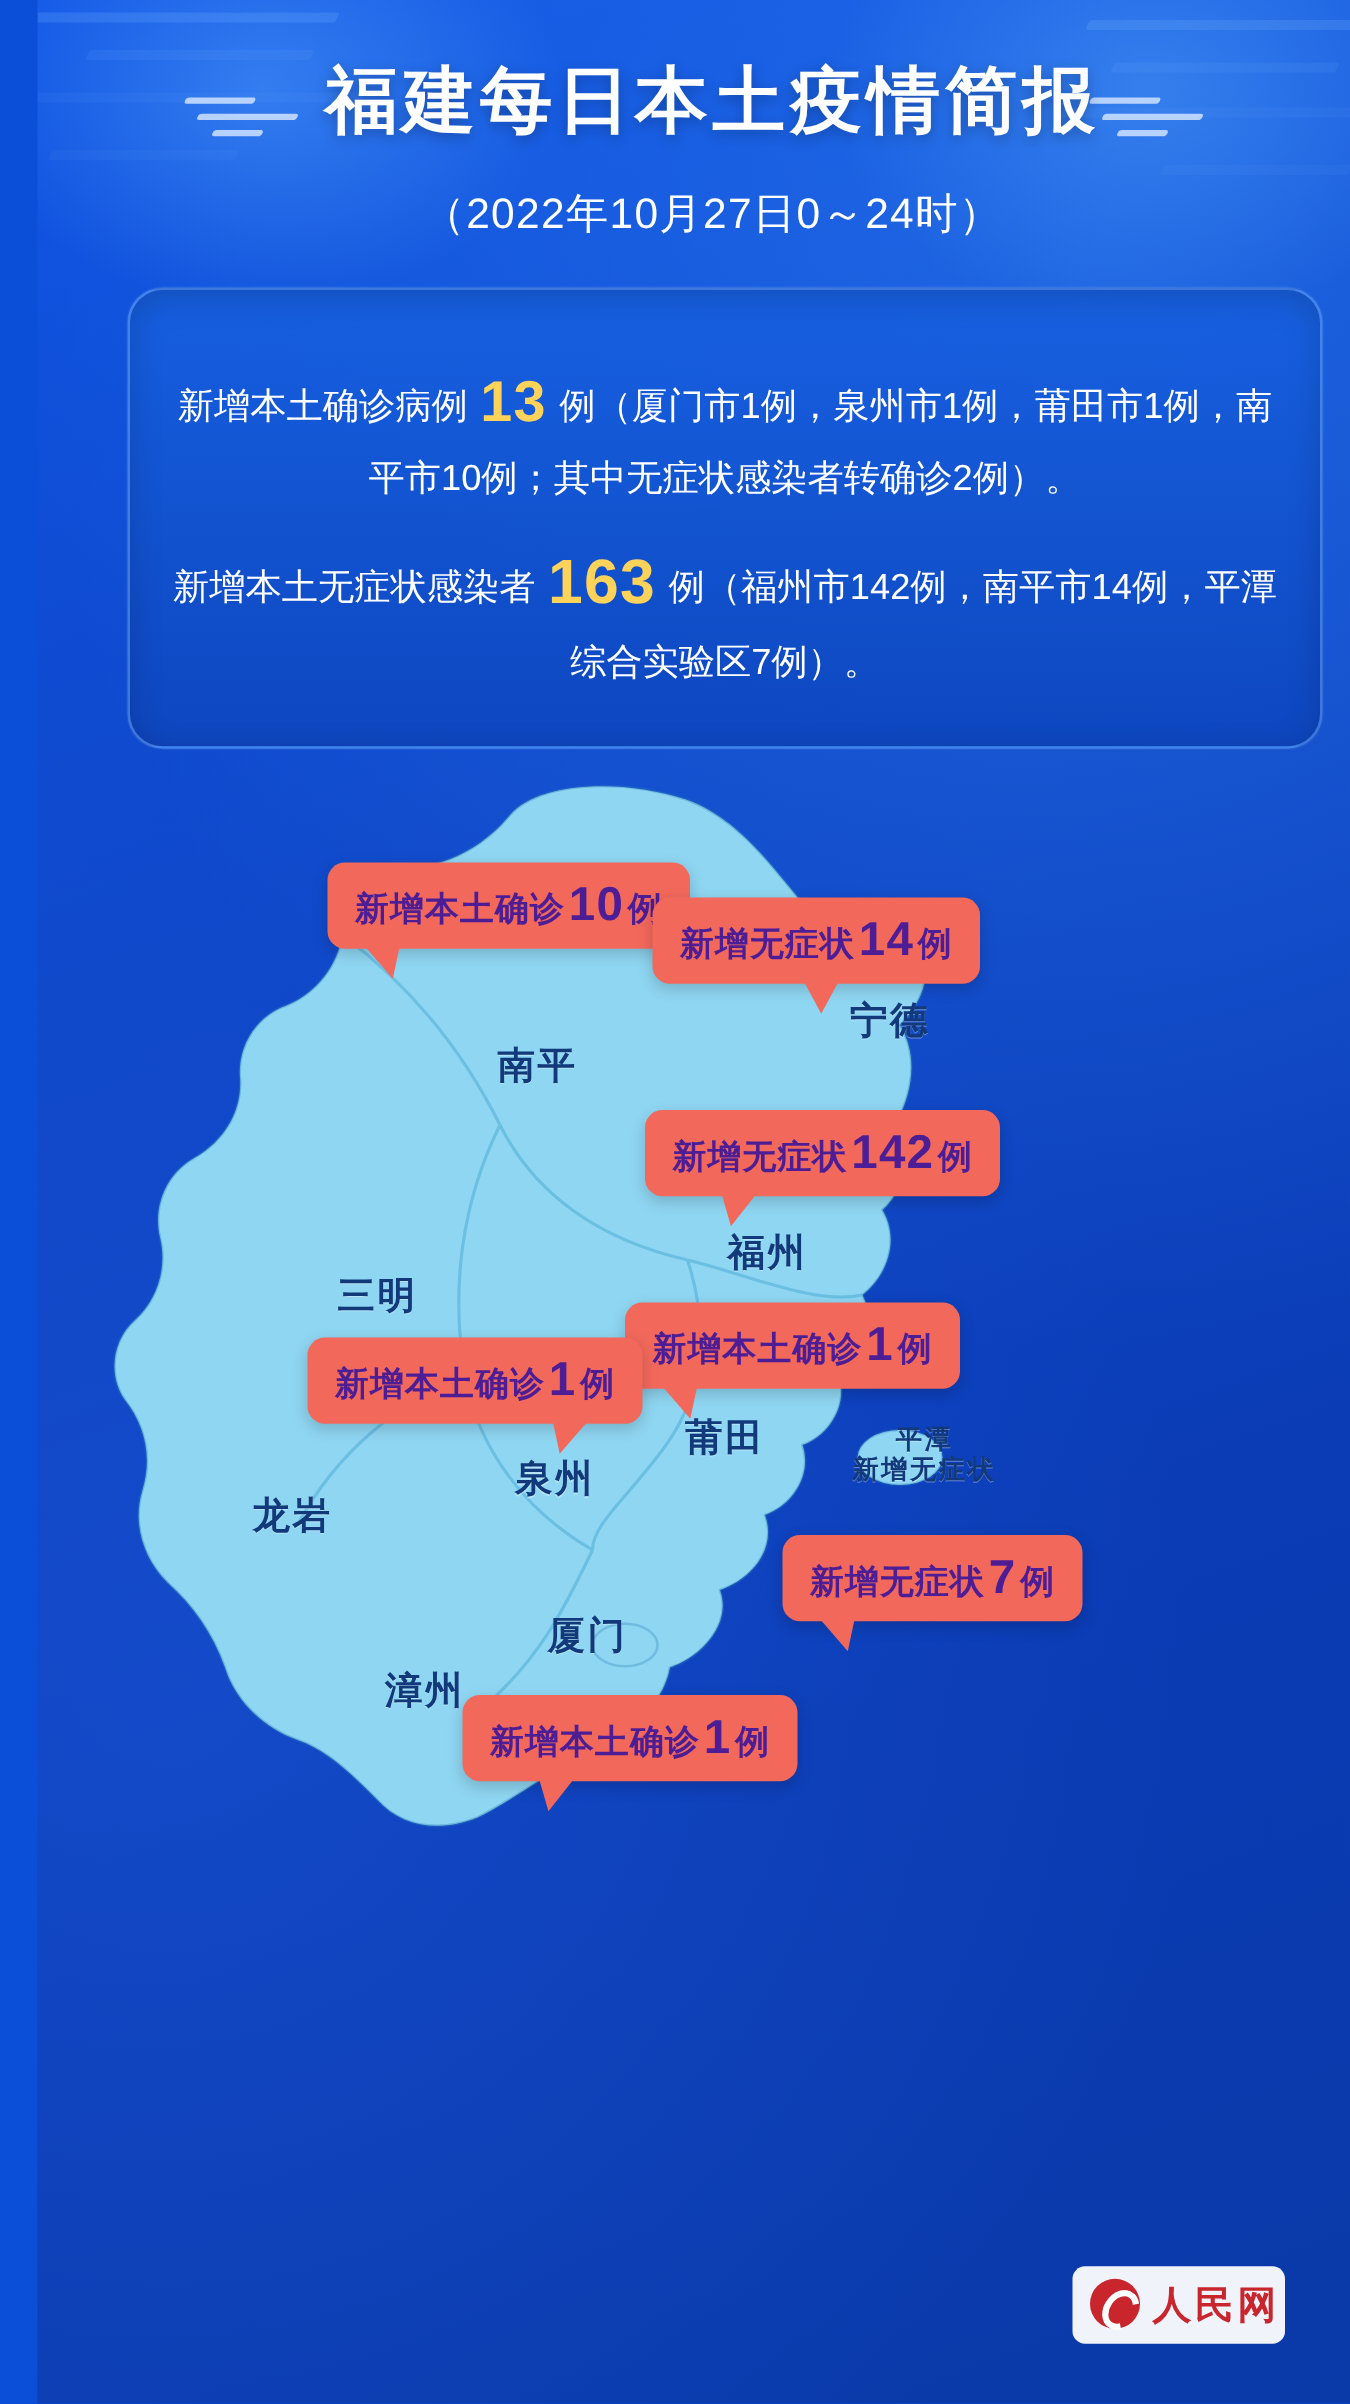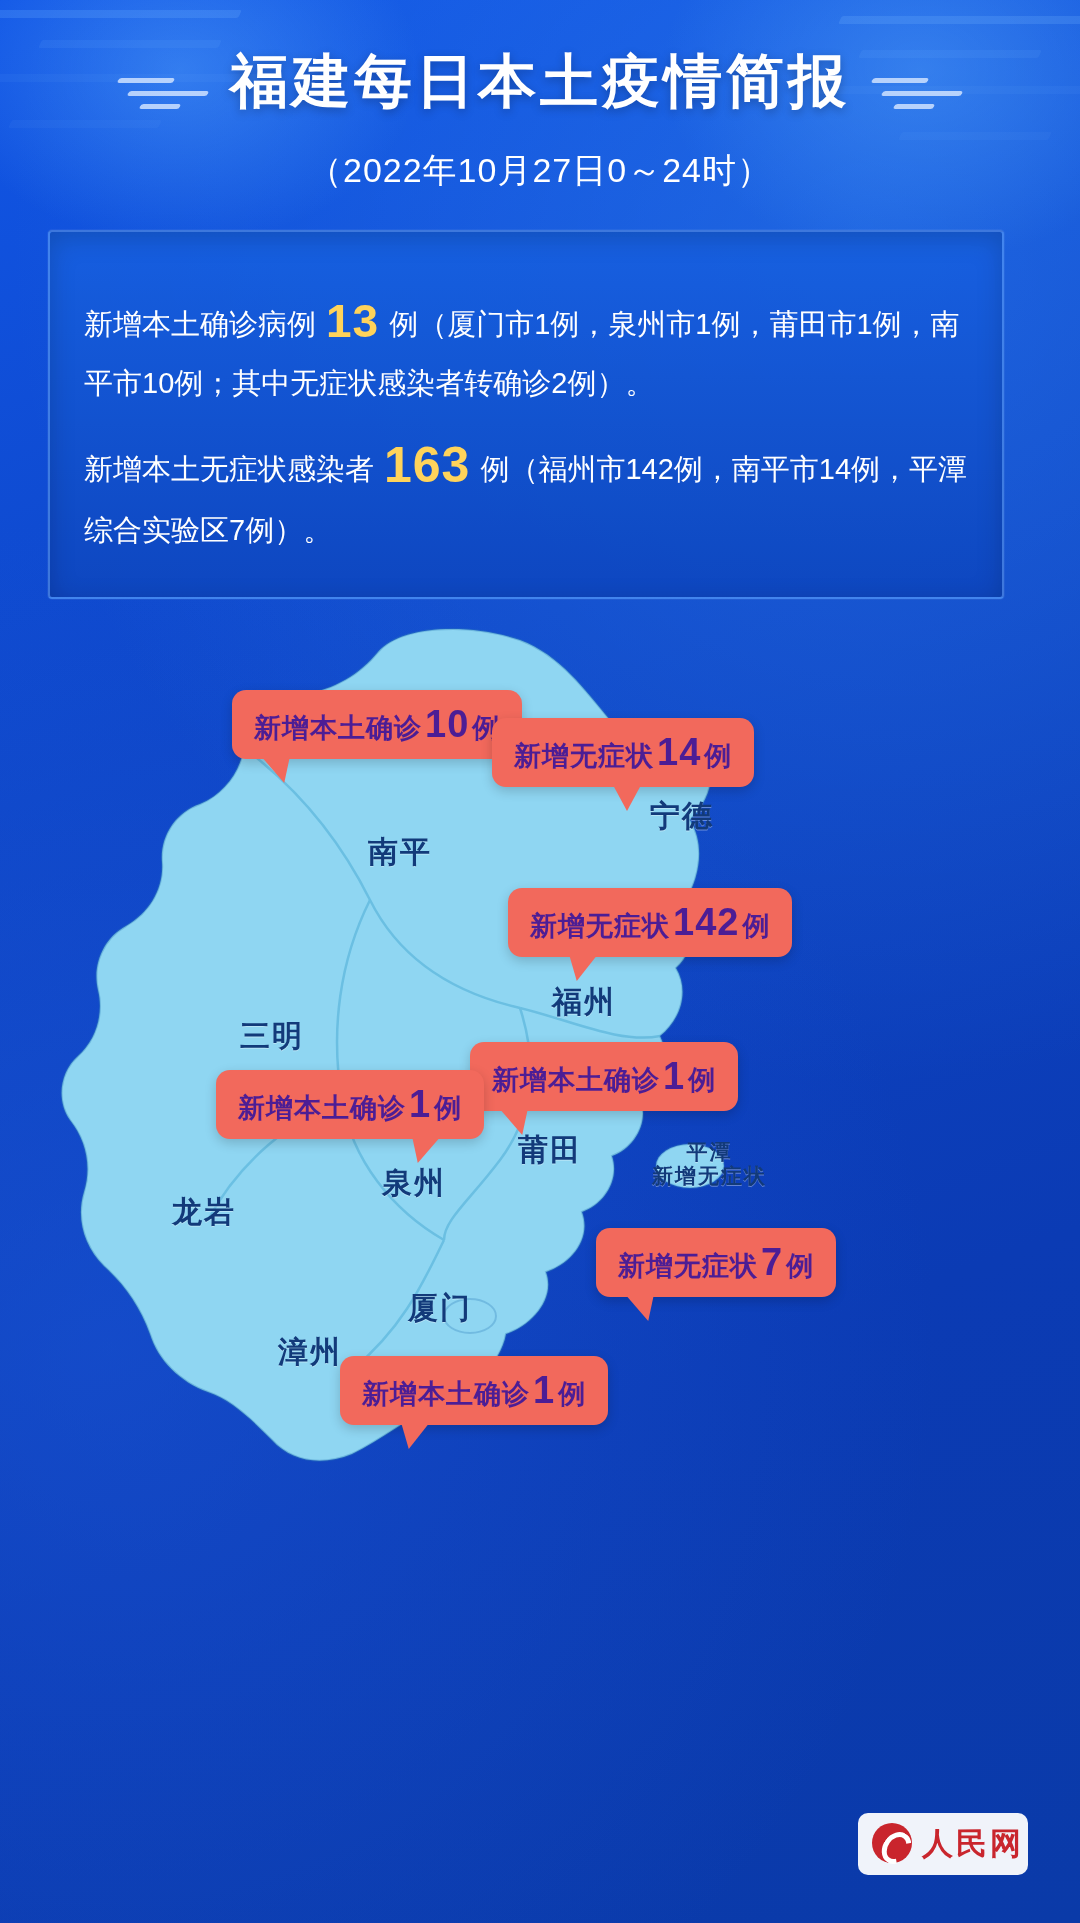--- a/index.html
+++ b/index.html
@@ -10,20 +10,21 @@
     overflow:hidden;
     position:relative;
   }
   .poster{
     position:absolute;inset:0;
     background:
       radial-gradient(circle at 80% 12%, rgba(60,150,255,.35) 0%, rgba(60,150,255,0) 45%),
       radial-gradient(circle at 10% 70%, rgba(30,90,220,.45) 0%, rgba(30,90,220,0) 50%),
       linear-gradient(160deg,#1156e6 0%,#0e46c8 35%,#0b3bb4 70%,#0a3aa8 100%);
     overflow:hidden;
+    margin-left:30px;
   }
   
   .streaks{position:absolute;top:0;left:0;width:1080px;height:230px;overflow:hidden;pointer-events:none;}
   .streaks i{position:absolute;display:block;background:rgba(120,180,255,.22);transform:skewX(-24deg);border-radius:2px;}
   .tglow{position:absolute;top:-120px;left:-80px;width:520px;height:380px;background:radial-gradient(ellipse at center,rgba(90,170,255,.45),rgba(90,170,255,0) 65%);}
   .tglow2{position:absolute;top:-140px;right:-120px;width:560px;height:420px;background:radial-gradient(ellipse at center,rgba(90,170,255,.40),rgba(90,170,255,0) 65%);}
 
   
   .title-row{position:absolute;top:52px;left:0;width:1080px;text-align:center;}
   .title{
@@ -40,25 +41,26 @@
   .tick span.s2{width:80px;margin-left:10px;}
   .tick span.s3{width:40px;margin-left:22px;}
 
   .subtitle{
     position:absolute;top:148px;left:0;width:1080px;text-align:center;
     color:#ffffff;font-size:34px;letter-spacing:1px;
   }
 
   
   .card{
-    position:absolute;left:48px;top:230px;width:952px;height:365px;
-    border-radius:4px;
+    position:absolute;left:72px;top:230px;width:952px;height:365px;
+    border-radius:28px;
     background:linear-gradient(180deg,rgba(23,96,224,.92),rgba(14,70,190,.92));
     border:2px solid rgba(120,180,255,.45);
     box-shadow:0 6px 26px rgba(0,0,0,.18) inset, 0 0 0 1px rgba(255,255,255,.05);
+    text-align:center;
   }
   .para{
     position:absolute;left:34px;width:884px;color:#ffffff;font-size:29px;line-height:1.65;
   }
   .para.p1{top:52px;}
   .para.p2{top:192px;}
   .big{
     color:#ffd35a;font-weight:bold;font-size:46px;vertical-align:-3px;
     padding:0 10px;letter-spacing:1px;
   }
@@ -220,21 +222,21 @@
     </div>
 
     <div class="bubble tail-bl" style="left:232px;top:90px;">
       <span>新增本土确诊</span><span class="num">10</span><span>例</span>
     </div>
 
     <div class="bubble tail-bc" style="left:492px;top:118px;">
       <span>新增无症状</span><span class="num">14</span><span>例</span>
     </div>
 
-    <div class="bubble tail-bl2" style="left:508px;top:288px;">
+    <div class="bubble tail-bl2" style="left:486px;top:288px;">
       <span>新增无症状</span><span class="num">142</span><span>例</span>
     </div>
 
     <div class="bubble tail-bl" style="left:470px;top:442px;">
       <span>新增本土确诊</span><span class="num">1</span><span>例</span>
     </div>
 
     <div class="bubble tail-br" style="left:216px;top:470px;">
       <span>新增本土确诊</span><span class="num">1</span><span>例</span>
     </div>

